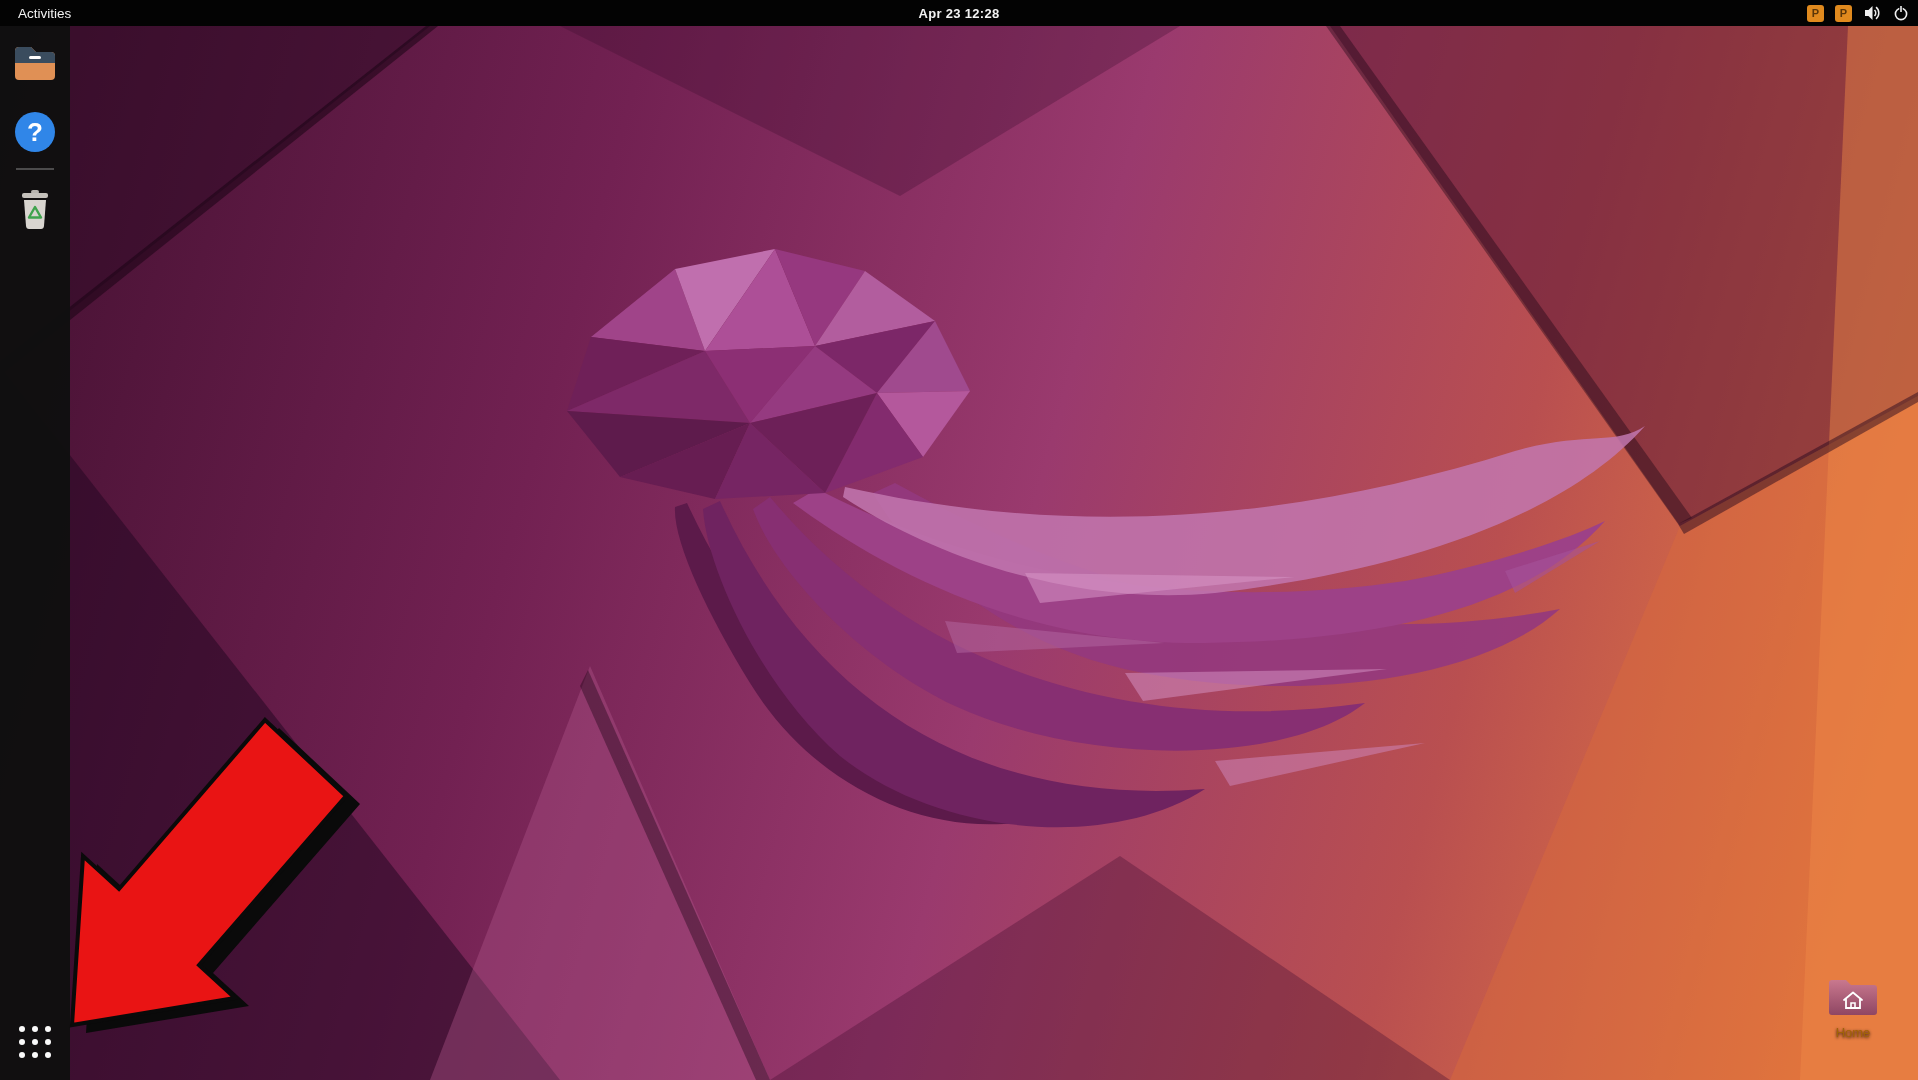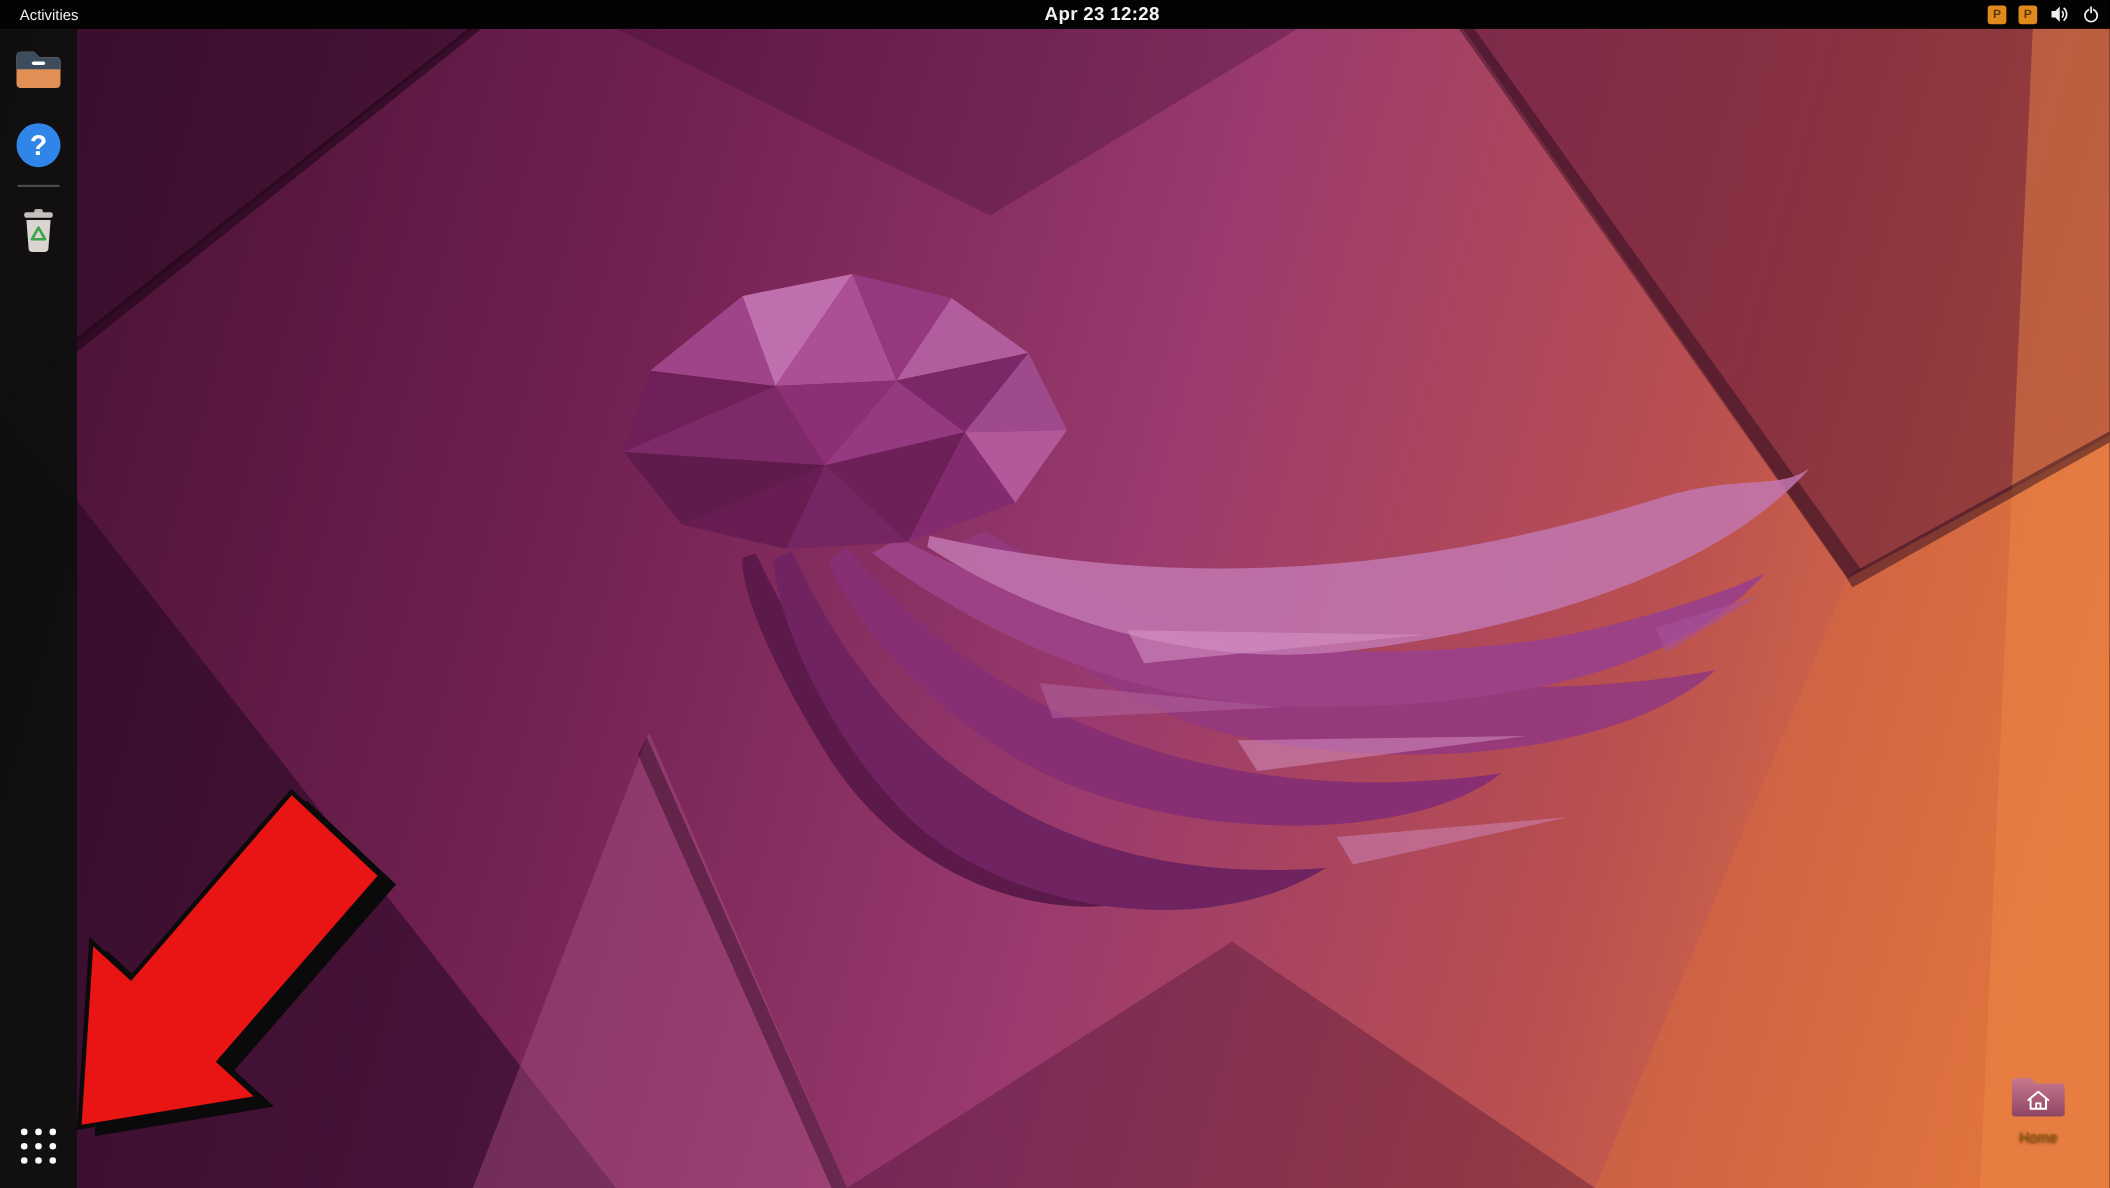--- a/index.html
+++ b/index.html
@@ -4,21 +4,21 @@
 <style>
   html,body{margin:0;padding:0;width:1918px;height:1080px;overflow:hidden;background:#000;
     font-family:"Liberation Sans", sans-serif;}
   .screen{position:relative;width:1918px;height:1080px;}
 
   
   .topbar{position:absolute;top:0;left:0;right:0;height:26px;background:#030303;color:#f2f2f2;z-index:20;padding-left:32px;}
   .activities{position:absolute;left:10px;top:0;height:26px;display:flex;align-items:center;
     padding:0 8px;font-size:13.5px;cursor:pointer;}
   .clock{position:absolute;left:50%;transform:translateX(-50%);top:0;height:26px;display:flex;
-    align-items:center;font-size:17px;font-weight:700;letter-spacing:.3px;cursor:pointer;margin-left:43px;}
+    align-items:center;font-size:13px;font-weight:700;letter-spacing:.3px;cursor:pointer;}
   .tray{position:absolute;right:8px;top:0;height:26px;display:flex;align-items:center;gap:11px;}
   .tray-p{width:17px;height:17px;border-radius:3px;background:#e08a1e;color:#5a3608;font-size:11px;
     font-weight:700;display:flex;align-items:center;justify-content:center;cursor:pointer;}
   .tray-svg{width:18px;height:18px;display:flex;align-items:center;justify-content:center;cursor:pointer;}
 
   
   .desktop{position:absolute;top:26px;left:0;right:0;bottom:0;}
   .wallpaper{position:absolute;inset:0;width:100%;height:100%;}
 
   

